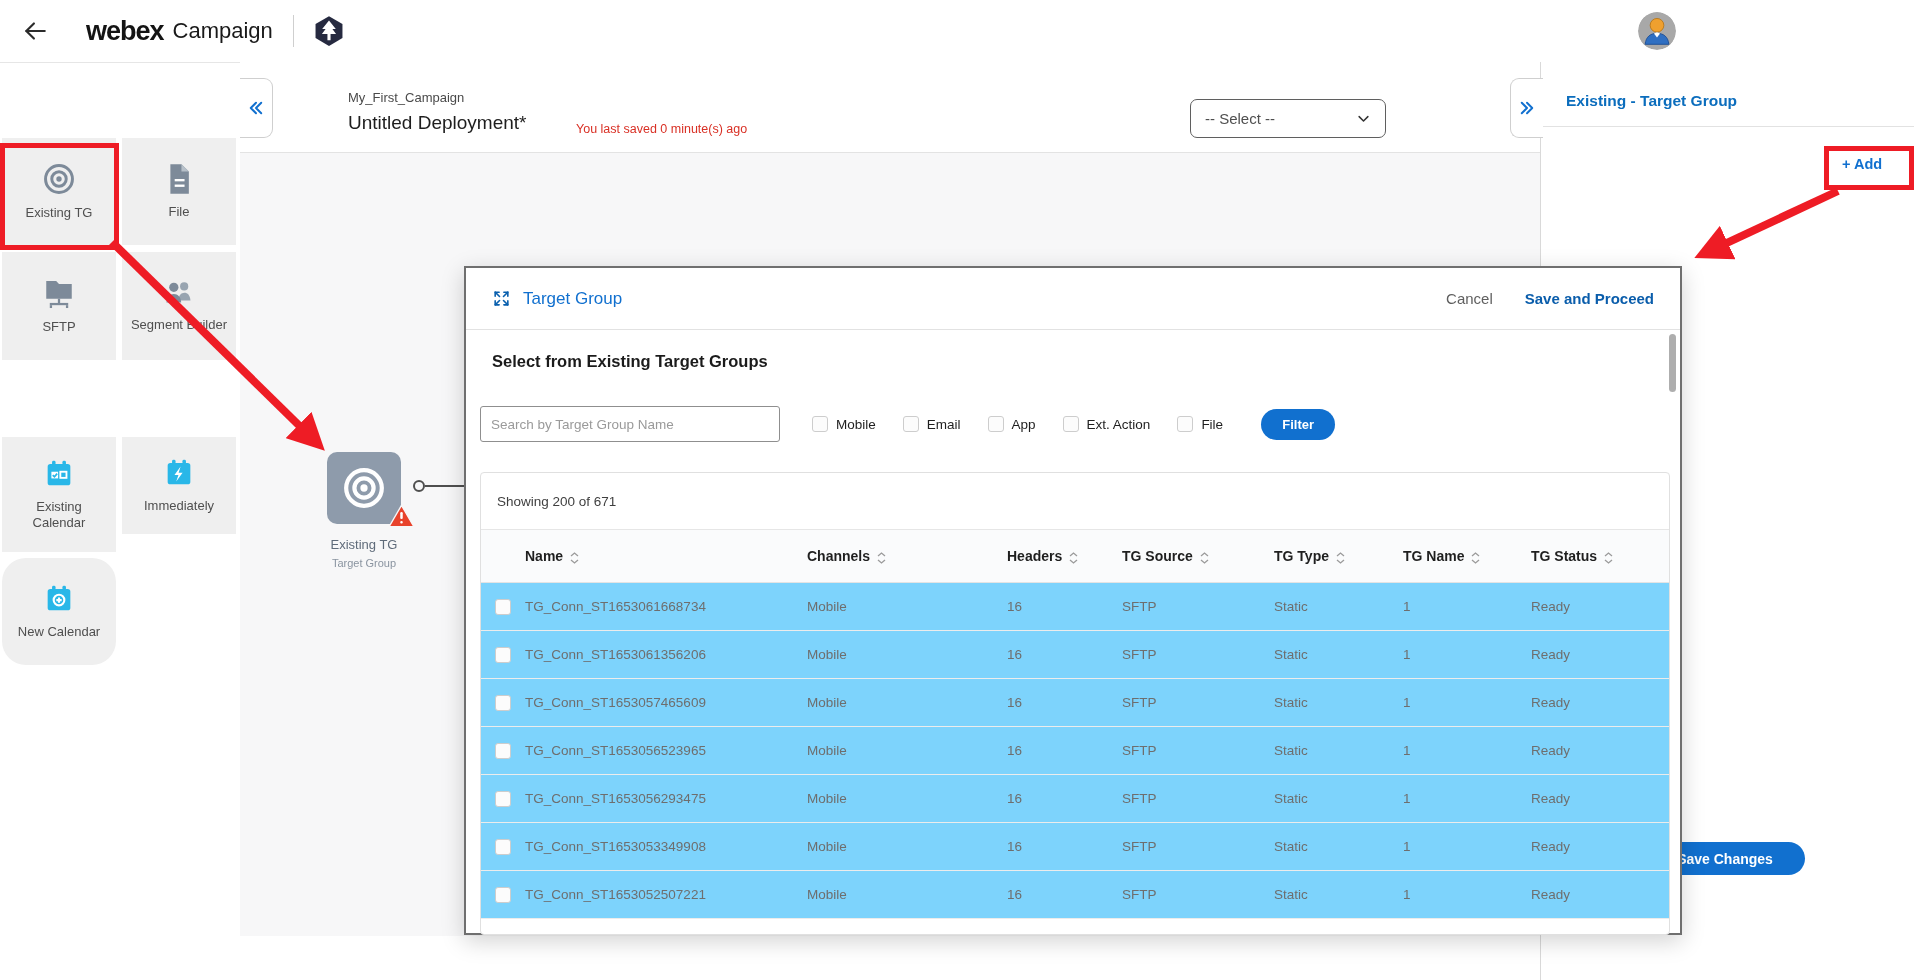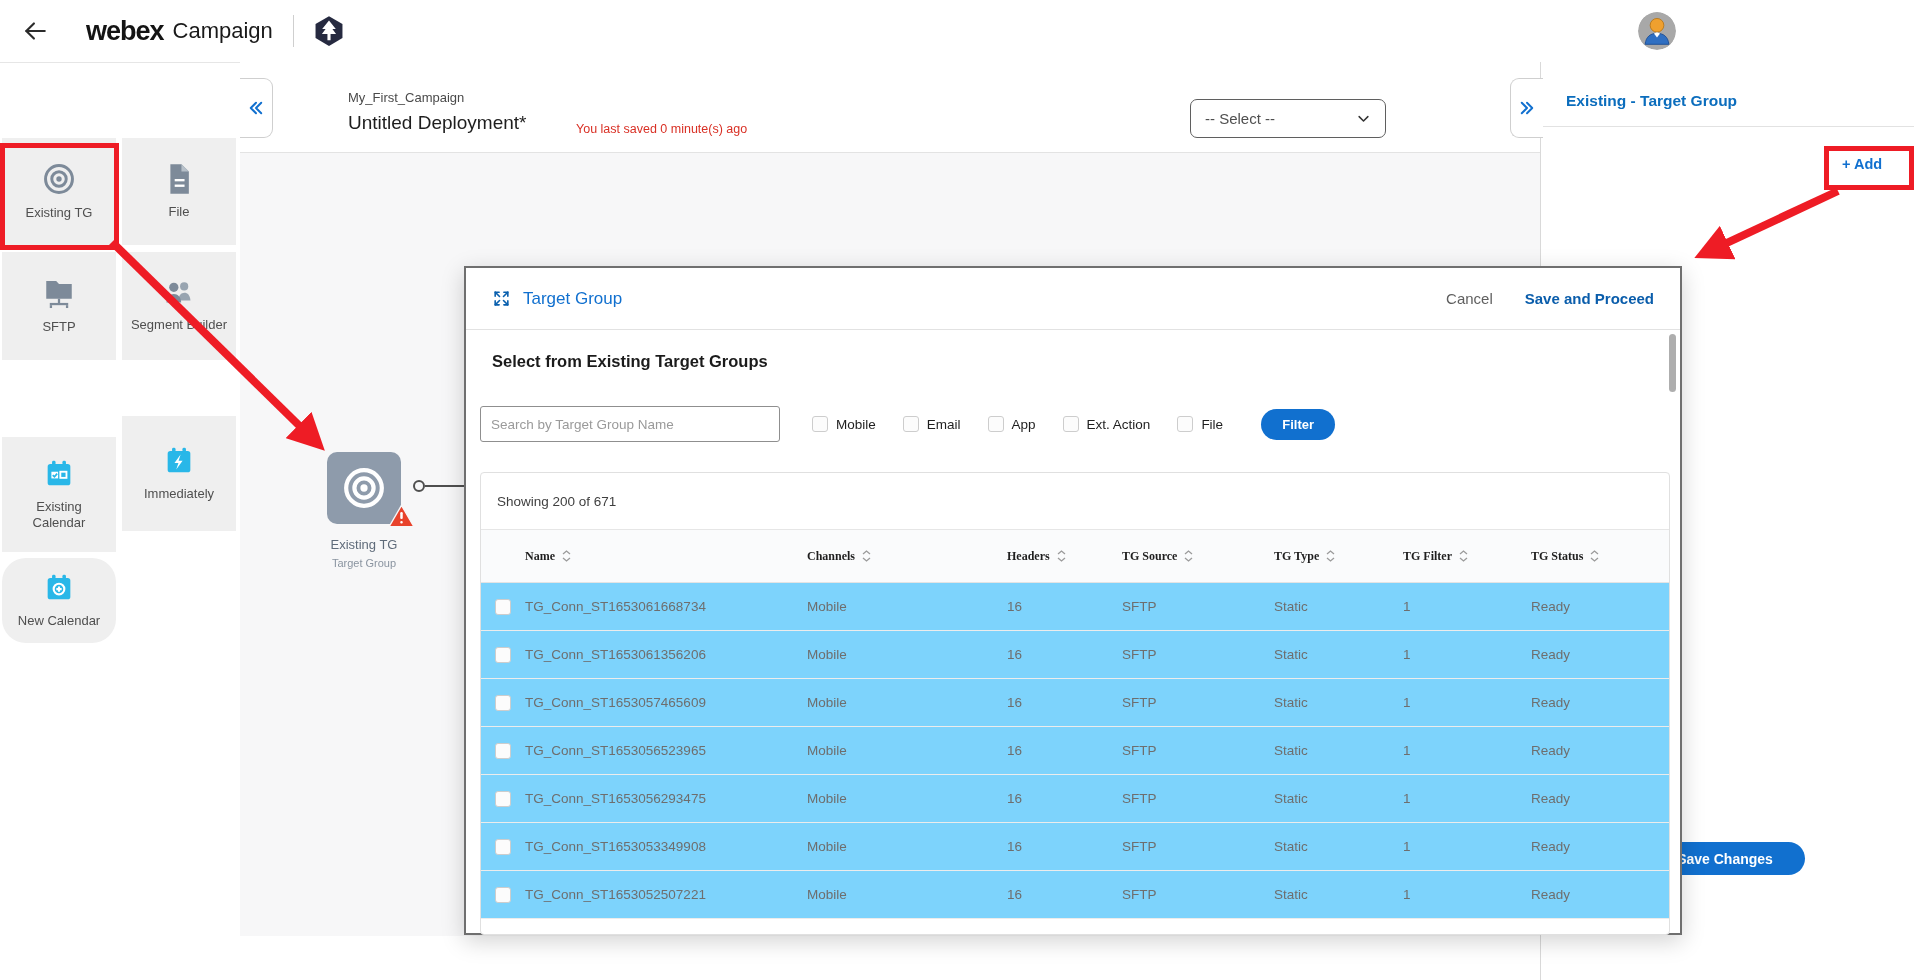--- a/index.html
+++ b/index.html
@@ -86,22 +86,22 @@
   .filter-btn{margin-left:38px;width:74px;height:31px;border-radius:16px;background:#1170cf;color:#fff;
               font-size:13px;font-weight:700;display:flex;align-items:center;justify-content:center;
               cursor:pointer;}
   .m-table{position:absolute;left:14px;top:204px;width:1190px;height:463px;border:1px solid #e0e0e0;
            border-radius:4px;box-sizing:border-box;overflow:hidden;background:#fff;}
   .showing{height:56px;display:flex;align-items:center;padding-left:16px;font-size:13.5px;color:#3f3f3f;
            box-sizing:border-box;}
   .tgrid{display:grid;grid-template-columns:44px 282px 200px 115px 152px 129px 128px 1fr;
          align-items:center;}
   .thead{height:52px;background:#fafbfc;border-top:1px solid #e6e6e6;border-bottom:1px solid #e4e4e4;}
-  .thcell{display:flex;align-items:center;gap:7px;font-size:12px;font-weight:600;color:#1f1f1f;
-          cursor:pointer;font-family:Liberation Serif, serif;}
+  .thcell{display:flex;align-items:flex-end;gap:7px;font-size:14px;font-weight:600;color:#1f1f1f;
+          cursor:pointer;}
   .trow{height:47px;border-bottom:1px solid #ececec;cursor:pointer;background:#7dd3fc;}
   .cell{font-size:13.5px;color:#6e6e6e;}
   .cb-cell{display:flex;justify-content:center;}
   .sort{display:inline-flex;flex-direction:column;gap:2px;}
   
   .red-box{position:absolute;border:5px solid #ee1c25;box-sizing:border-box;z-index:40;pointer-events:none;}
   #anno-svg{position:absolute;left:0;top:0;z-index:41;pointer-events:none;}
 </style>
 </head>
 <body>
@@ -175,30 +175,30 @@
     <svg width="32" height="32" viewBox="0 0 24 24">
         <rect x="3.5" y="4.5" width="17" height="16" rx="2" fill="#29b7e8"></rect>
         <rect x="6.8" y="2" width="2.6" height="4.6" rx="1.1" fill="#29b7e8"></rect>
         <rect x="14.6" y="2" width="2.6" height="4.6" rx="1.1" fill="#29b7e8"></rect>
         <rect x="6.3" y="10.3" width="5" height="5" fill="#fff"></rect>
         <path d="M7.3 12.8 l1.3 1.3 2-2.4" stroke="#29b7e8" stroke-width="1.3" fill="none"></path>
         <rect x="13" y="10.3" width="4.6" height="4.6" fill="none" stroke="#fff" stroke-width="1.4"></rect>
       </svg>
     <span class="lbl">Existing Calendar</span>
   </div>
-  <div class="tile" style="left:122px;top:416px;height:115px;">
+  <div class="tile" style="left:122px;top:437px;height:97px;">
     <svg width="32" height="32" viewBox="0 0 24 24">
         <rect x="3.5" y="4.5" width="17" height="16" rx="2" fill="#29b7e8"></rect>
         <rect x="6.8" y="2" width="2.6" height="4.6" rx="1.1" fill="#29b7e8"></rect>
         <rect x="14.6" y="2" width="2.6" height="4.6" rx="1.1" fill="#29b7e8"></rect>
         <path d="M13.2 7.2 l-4.6 6.3 h3 l-1.7 4.9 4.8-6.5 h-3 z" fill="#fff"></path>
       </svg>
     <span class="lbl">Immediately</span>
   </div>
-  <div class="tile" style="left:2px;top:558px;height:85px;border-radius:24px;">
+  <div class="tile" style="left:2px;top:558px;height:107px;border-radius:24px;">
     <svg width="32" height="32" viewBox="0 0 24 24">
         <rect x="3.5" y="4.5" width="17" height="16" rx="2" fill="#29b7e8"></rect>
         <rect x="6.8" y="2" width="2.6" height="4.6" rx="1.1" fill="#29b7e8"></rect>
         <rect x="14.6" y="2" width="2.6" height="4.6" rx="1.1" fill="#29b7e8"></rect>
         <circle cx="12" cy="12.8" r="4" fill="none" stroke="#fff" stroke-width="1.6"></circle>
         <path d="M12 10.8 v4 M10 12.8 h4" stroke="#fff" stroke-width="1.6"></path>
       </svg>
     <span class="lbl">New Calendar</span>
   </div>
 
@@ -358,21 +358,21 @@
             <span class="sort">
               <svg width="9" height="5" viewBox="0 0 9 5">
                 <path d="M1 4 L4.5 1 L8 4" stroke="#9b9b9b" stroke-width="1.3" fill="none"></path>
               </svg>
               <svg width="9" height="5" viewBox="0 0 9 5">
                 <path d="M1 1 L4.5 4 L8 1" stroke="#9b9b9b" stroke-width="1.3" fill="none"></path>
               </svg>
             </span>
           </span>
         <span class="thcell">
-            <span>TG Filter</span>
+            <span>TG Name</span>
             <span class="sort">
               <svg width="9" height="5" viewBox="0 0 9 5">
                 <path d="M1 4 L4.5 1 L8 4" stroke="#9b9b9b" stroke-width="1.3" fill="none"></path>
               </svg>
               <svg width="9" height="5" viewBox="0 0 9 5">
                 <path d="M1 1 L4.5 4 L8 1" stroke="#9b9b9b" stroke-width="1.3" fill="none"></path>
               </svg>
             </span>
           </span>
         <span class="thcell">

